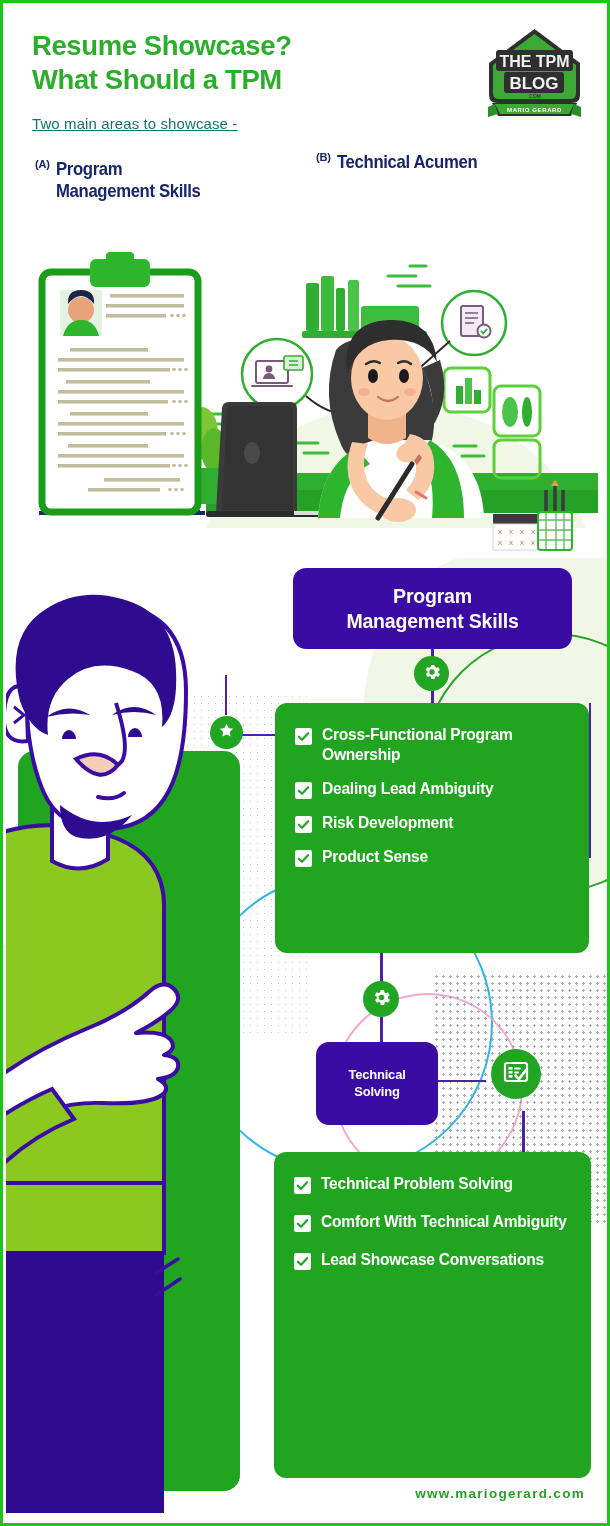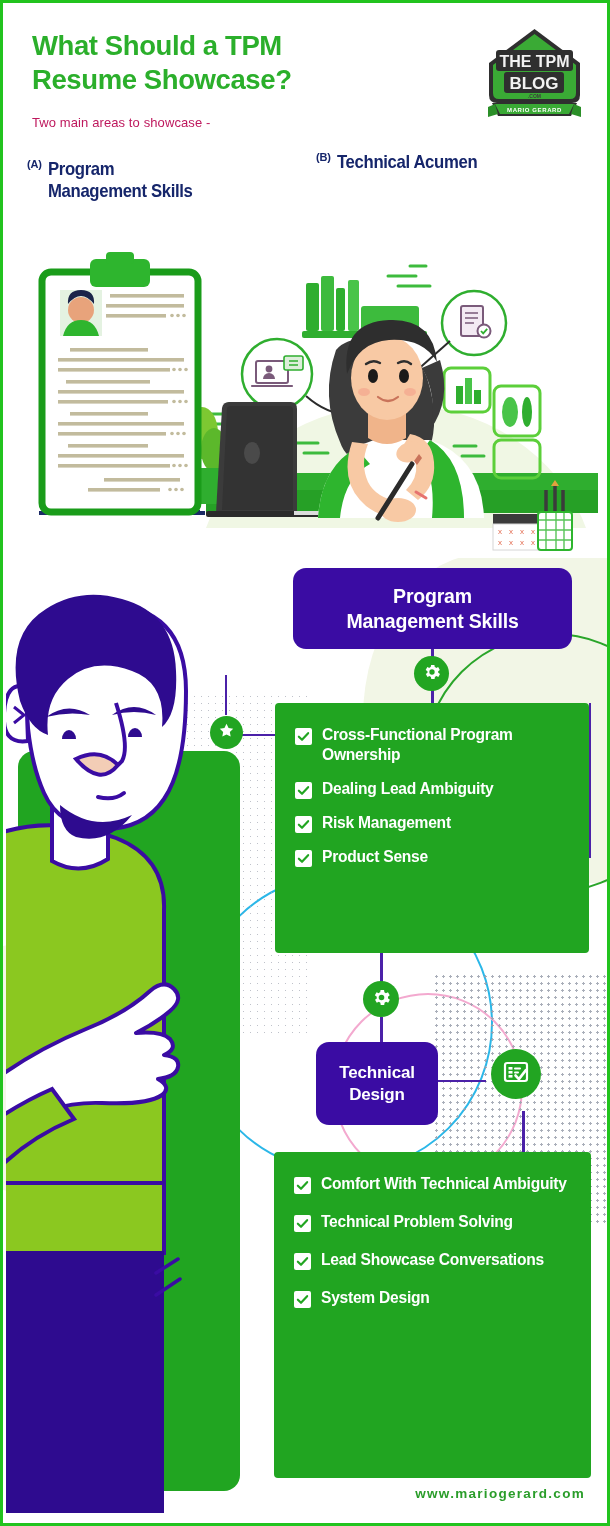--- a/index.html
+++ b/index.html
@@ -38,24 +38,25 @@
     font-weight: bold;
     line-height: 1.22;
     color: #2baf2b;
     letter-spacing: -0.4px;
   }
 
   .subhead {
     position: absolute;
     left: 29px;
     top: 112px;
-    font-size: 13px;
-    color: #be185d;
+    font-size: 15px;
+    color: #0f766e;
     font-weight: normal;
     letter-spacing: 0.1px;
+    text-decoration: underline;
   }
 
   
   .logo {
     position: absolute;
     right: 20px;
     top: 20px;
     width: 105px;
     height: 105px;
     text-align: right;
@@ -76,21 +77,21 @@
     display: inline-block;
     font-size: 19px;
     font-weight: bold;
     line-height: 1.17;
     letter-spacing: -0.4px;
     vertical-align: top;
     margin-left: 6px;
     transform: scaleX(0.88);
     transform-origin: left top;
   }
-  #area-a { left: 24px; top: 155px; width: 280px; }
+  #area-a { left: 32px; top: 155px; width: 280px; }
   #area-b { left: 313px; top: 148px; width: 280px; }
 
   
   .hero {
     position: absolute;
     left: 3px; top: 225px;
     width: 604px;
     height: 330px;
     background: #ffffff;
     overflow: hidden;
@@ -204,28 +205,28 @@
     letter-spacing: -0.2px;
   }
   #pill-program {
     left: 290px; top: 565px;
     width: 279px; height: 81px;
     font-size: 19.5px;
   }
   #pill-technical {
     left: 313px; top: 1039px;
     width: 122px; height: 83px;
-    font-size: 17px;
+    font-size: 13px;
   }
 
   
   .card {
     position: absolute;
     background: #21a521;
-    border-radius: 4px;
+    border-radius: 12px;
     z-index: 18;
     padding: 22px 20px 22px 20px;
   }
   #card-program { left: 272px; top: 700px; width: 314px; height: 250px; }
   #card-technical { left: 271px; top: 1149px; width: 317px; height: 326px; }
 
   .skill-row {
     display: flex;
     align-items: flex-start;
     margin-bottom: 14px;
@@ -268,22 +269,22 @@
   }
 </style>
 </head>
 <body>
 
 <div id="infographic">
 
   <div class="header">
 
     <div class="headline">
+      <div>Resume Showcase?</div>
       <div>What Should a TPM</div>
-      <div>Resume Showcase?</div>
     </div>
 
     <div class="subhead">Two main areas to showcase -</div>
 
     <div class="area" id="area-a">
       <span class="tag">(A)</span><span class="name"><span>Program</span><br><span>Management Skills</span></span>
     </div>
 
     <div class="area" id="area-b">
       <span class="tag">(B)</span><span class="name">Technical Acumen</span>
@@ -602,21 +603,21 @@
   <div class="pill" id="pill-program">
     <div>
       <div>Program</div>
       <div>Management Skills</div>
     </div>
   </div>
 
   <div class="pill" id="pill-technical">
     <div>
       <div>Technical</div>
-      <div>Design</div>
+      <div>Solving</div>
     </div>
   </div>
 
   <div class="card" id="card-program">
     <div class="skill-row">
       <span class="checkbox">
         <svg width="13" height="13" viewBox="0 0 14 14" aria-hidden="true">
           <path d="M2 7.2 L5.4 10.6 L12 3.4" fill="none" stroke="#21a521" stroke-width="2.3" stroke-linecap="round" stroke-linejoin="round"></path>
           </svg>
       </span>
@@ -629,62 +630,54 @@
           </svg>
       </span>
       <span class="skill-label">Dealing Lead Ambiguity</span>
     </div>
     <div class="skill-row">
       <span class="checkbox">
         <svg width="13" height="13" viewBox="0 0 14 14" aria-hidden="true">
           <path d="M2 7.2 L5.4 10.6 L12 3.4" fill="none" stroke="#21a521" stroke-width="2.3" stroke-linecap="round" stroke-linejoin="round"></path>
           </svg>
       </span>
-      <span class="skill-label">Risk Management</span>
+      <span class="skill-label">Risk Development</span>
     </div>
     <div class="skill-row">
       <span class="checkbox">
         <svg width="13" height="13" viewBox="0 0 14 14" aria-hidden="true">
           <path d="M2 7.2 L5.4 10.6 L12 3.4" fill="none" stroke="#21a521" stroke-width="2.3" stroke-linecap="round" stroke-linejoin="round"></path>
           </svg>
       </span>
       <span class="skill-label">Product Sense</span>
     </div>
   </div>
 
   <div class="card" id="card-technical">
     <div class="skill-row">
       <span class="checkbox">
         <svg width="13" height="13" viewBox="0 0 14 14" aria-hidden="true">
           <path d="M2 7.2 L5.4 10.6 L12 3.4" fill="none" stroke="#21a521" stroke-width="2.3" stroke-linecap="round" stroke-linejoin="round"></path>
           </svg>
       </span>
-      <span class="skill-label">Comfort With Technical Ambiguity</span>
+      <span class="skill-label">Technical Problem Solving</span>
     </div>
     <div class="skill-row">
       <span class="checkbox">
         <svg width="13" height="13" viewBox="0 0 14 14" aria-hidden="true">
           <path d="M2 7.2 L5.4 10.6 L12 3.4" fill="none" stroke="#21a521" stroke-width="2.3" stroke-linecap="round" stroke-linejoin="round"></path>
           </svg>
       </span>
-      <span class="skill-label">Technical Problem Solving</span>
+      <span class="skill-label">Comfort With Technical Ambiguity</span>
     </div>
     <div class="skill-row">
       <span class="checkbox">
         <svg width="13" height="13" viewBox="0 0 14 14" aria-hidden="true">
           <path d="M2 7.2 L5.4 10.6 L12 3.4" fill="none" stroke="#21a521" stroke-width="2.3" stroke-linecap="round" stroke-linejoin="round"></path>
           </svg>
       </span>
       <span class="skill-label">Lead Showcase Conversations</span>
     </div>
-    <div class="skill-row">
-      <span class="checkbox">
-        <svg width="13" height="13" viewBox="0 0 14 14" aria-hidden="true">
-          <path d="M2 7.2 L5.4 10.6 L12 3.4" fill="none" stroke="#21a521" stroke-width="2.3" stroke-linecap="round" stroke-linejoin="round"></path>
-          </svg>
-      </span>
-      <span class="skill-label">System Design</span>
-    </div>
   </div>
 
   <div class="footer-url">www.mariogerard.com</div>
 
 </div>
 
 </body></html>

